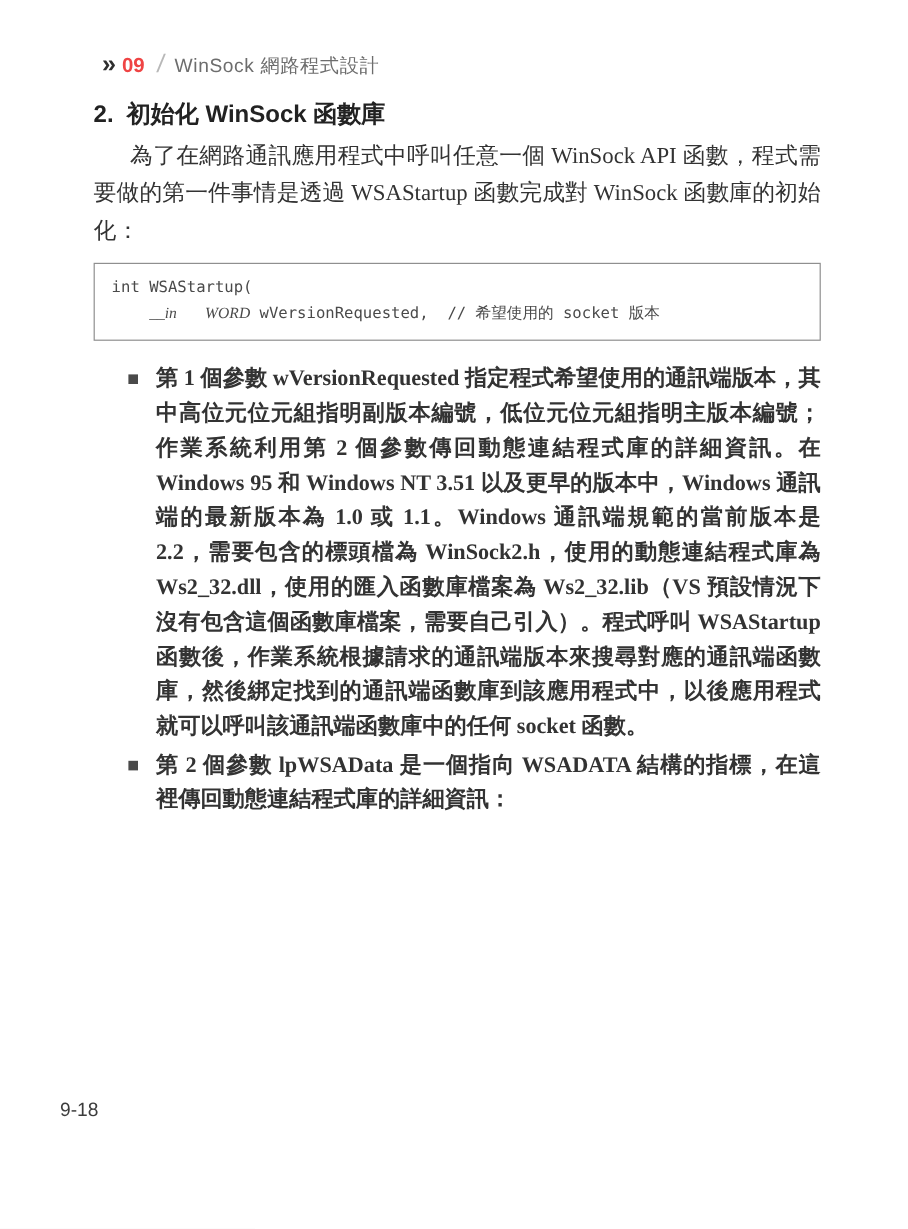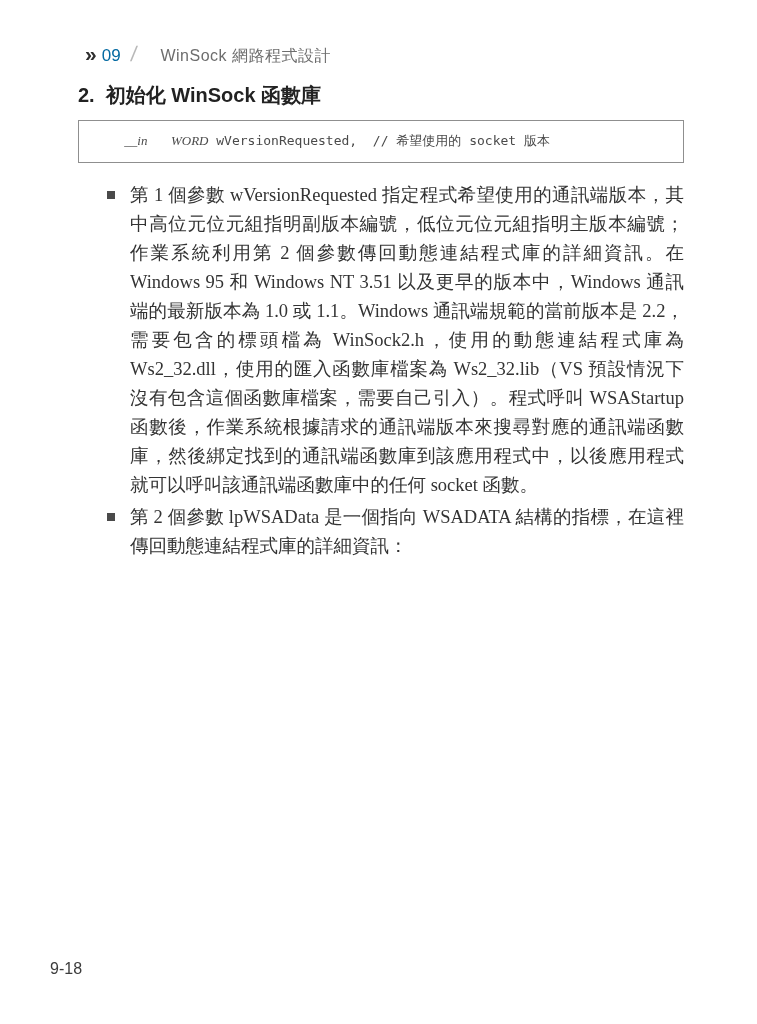--- a/index.html
+++ b/index.html
@@ -28,36 +28,35 @@
   }
   .chapter-header .chevron {
     font-size: 21px;
     font-weight: 600;
     color: #2f2f2f;
     margin-right: 7px;
     letter-spacing: -2px;
   }
   .chapter-header .chapter-number {
     font-size: 17px;
-    font-weight: normal;
-    color: #0369a1;
+    font-weight: bold;
+    color: #ef4444;
   }
   .chapter-header .separator {
     font-size: 21px;
     font-weight: 300;
     color: #b8b8b8;
     margin: 0 9px 0 10px;
     display: inline-block;
     transform: skewX(-8deg);
   }
   .chapter-header .chapter-title {
     font-size: 16px;
     color: #6d6d6d;
     letter-spacing: 0.5px;
-    margin-left: 15px;
   }
   
   .body-paragraph {
     margin: 30px 0 0 0;
     font-size: 19px;
     line-height: 31px;
     text-align: justify;
     color: #333333;
   }
   .section-heading {
@@ -89,20 +88,21 @@
     color: #4a4a4a;
     background: #ffffff;
   }
   .code-line { white-space: pre; }
   .code-italic { font-style: italic; font-family: Liberation Serif, serif; }
   
   .bullet-list {
     list-style: none;
     margin: 18px 0 0 0;
     padding: 0 0 0 52px;
+    font-weight: bold;
   }
   .bullet-item {
     position: relative;
     font-size: 18.5px;
     line-height: 29px;
     text-align: justify;
     color: #333333;
     margin: 0 0 3px 0;
   }
   .bullet-square {
@@ -111,21 +111,21 @@
     top: 10px;
     width: 8px;
     height: 8px;
     background: #4a4a4a;
     display: inline-block;
   }
   
   .page-footer {
     position: absolute;
     left: 50px;
-    top: 960px;
+    top: 917px;
     font-family: "Liberation Sans", "DejaVu Sans", sans-serif;
     font-size: 16px;
     color: #3c3c3c;
   }
 </style>
 </head>
 <body>
 
 <div class="page">
 
@@ -135,22 +135,24 @@
     <span class="separator">/</span>
     <span class="chapter-title">WinSock 網路程式設計</span>
   </div>
 
 
   <div class="section-heading">
     <span class="section-number">2.</span>
     <span class="section-title">初始化 WinSock 函數庫</span>
   </div>
 
+  <p class="intro-paragraph">為了在網路通訊應用程式中呼叫任意一個 WinSock API 函數，程式需要做的第一件事情是透過 WSAStartup 函數完成對 WinSock 函數庫的初始化：</p>
 
   <div class="code-block">
+    <div class="code-line"><span>int WSAStartup(</span></div>
     <div class="code-line"><span>    </span><span class="code-italic">__in</span><span>   </span><span class="code-italic">WORD</span><span> wVersionRequested,  </span><span>// 希望使用的 socket 版本</span></div>
   </div>
 
   <ul class="bullet-list">
     <li class="bullet-item">
       <span class="bullet-square"></span>
       <span>第 1 個參數 wVersionRequested 指定程式希望使用的通訊端版本，其中高位元位元組指明副版本編號，低位元位元組指明主版本編號；作業系統利用第 2 個參數傳回動態連結程式庫的詳細資訊。在 Windows 95 和 Windows NT 3.51 以及更早的版本中，Windows 通訊端的最新版本為 1.0 或 1.1。Windows 通訊端規範的當前版本是 2.2，需要包含的標頭檔為 WinSock2.h，使用的動態連結程式庫為 Ws2_32.dll，使用的匯入函數庫檔案為 Ws2_32.lib（VS 預設情況下沒有包含這個函數庫檔案，需要自己引入）。程式呼叫 WSAStartup 函數後，作業系統根據請求的通訊端版本來搜尋對應的通訊端函數庫，然後綁定找到的通訊端函數庫到該應用程式中，以後應用程式就可以呼叫該通訊端函數庫中的任何 socket 函數。</span>
     </li>
     <li class="bullet-item">
       <span class="bullet-square"></span>

